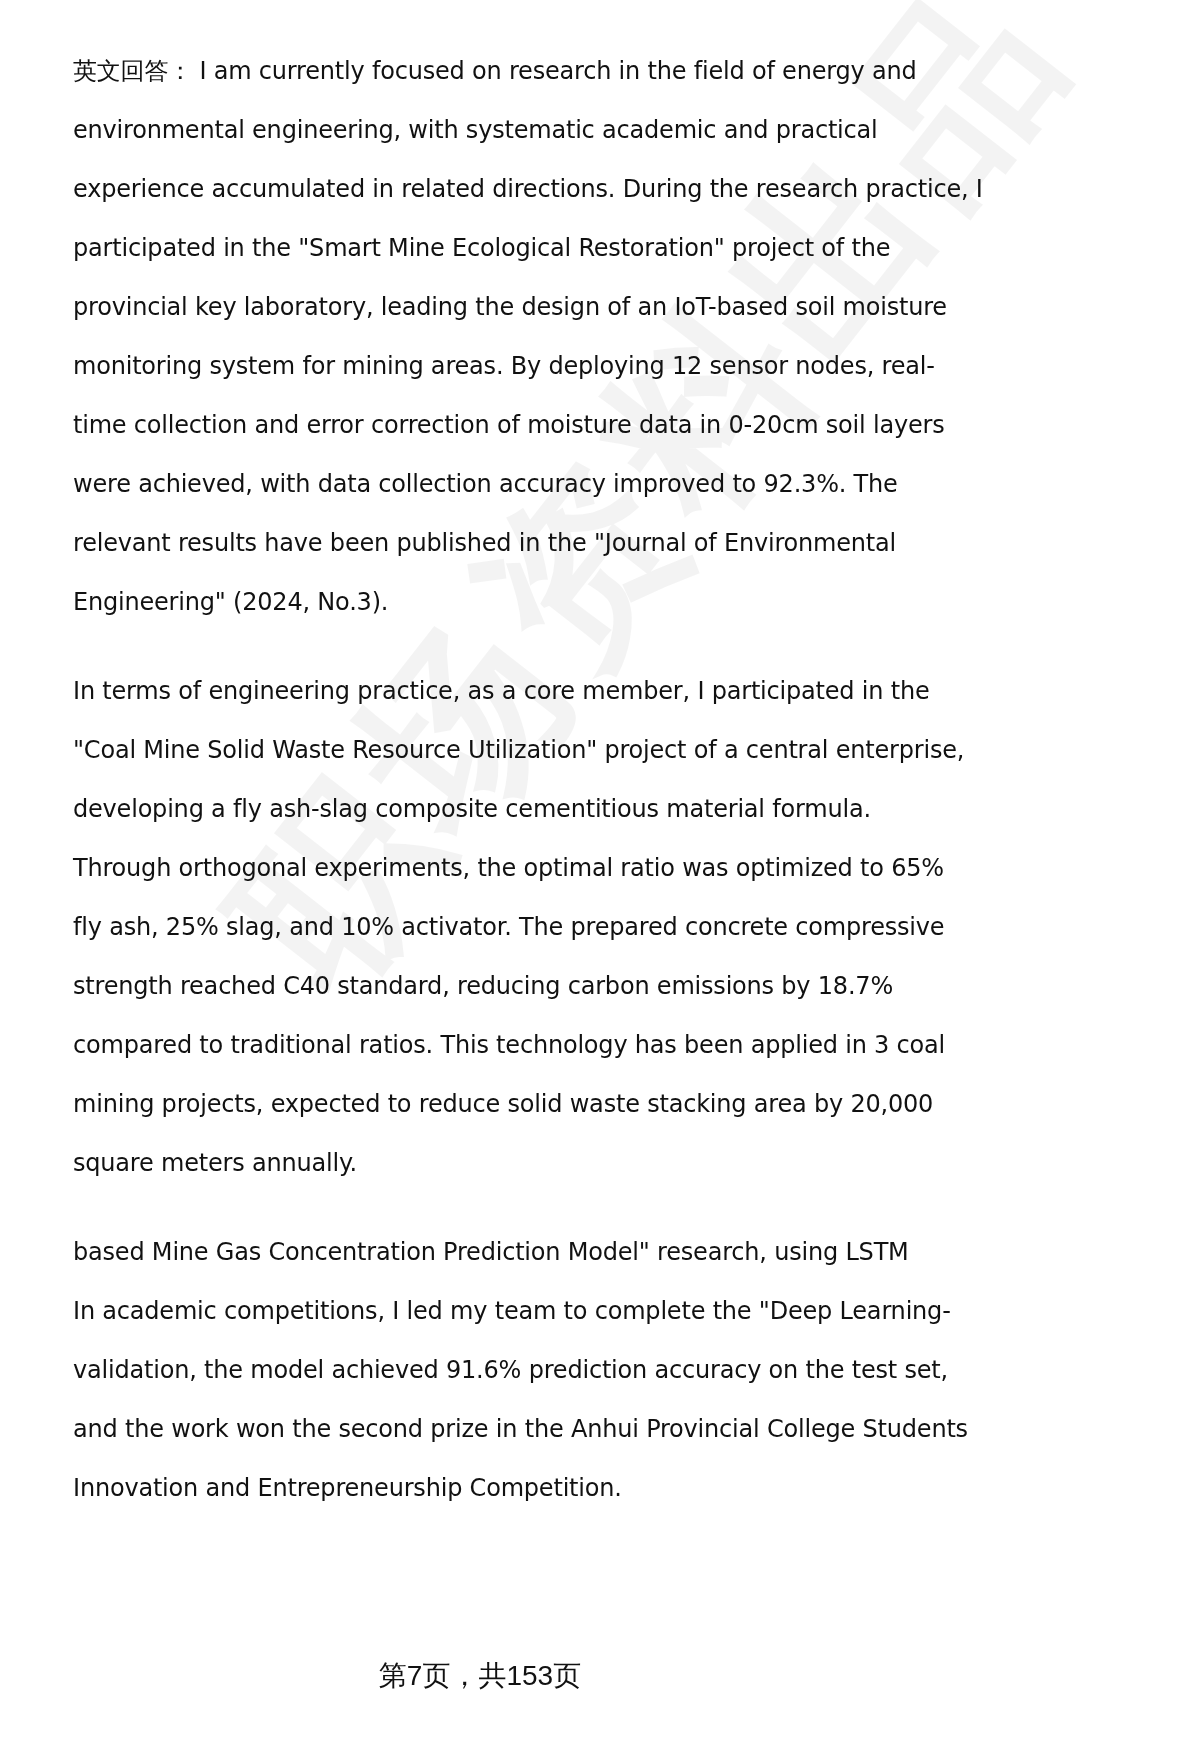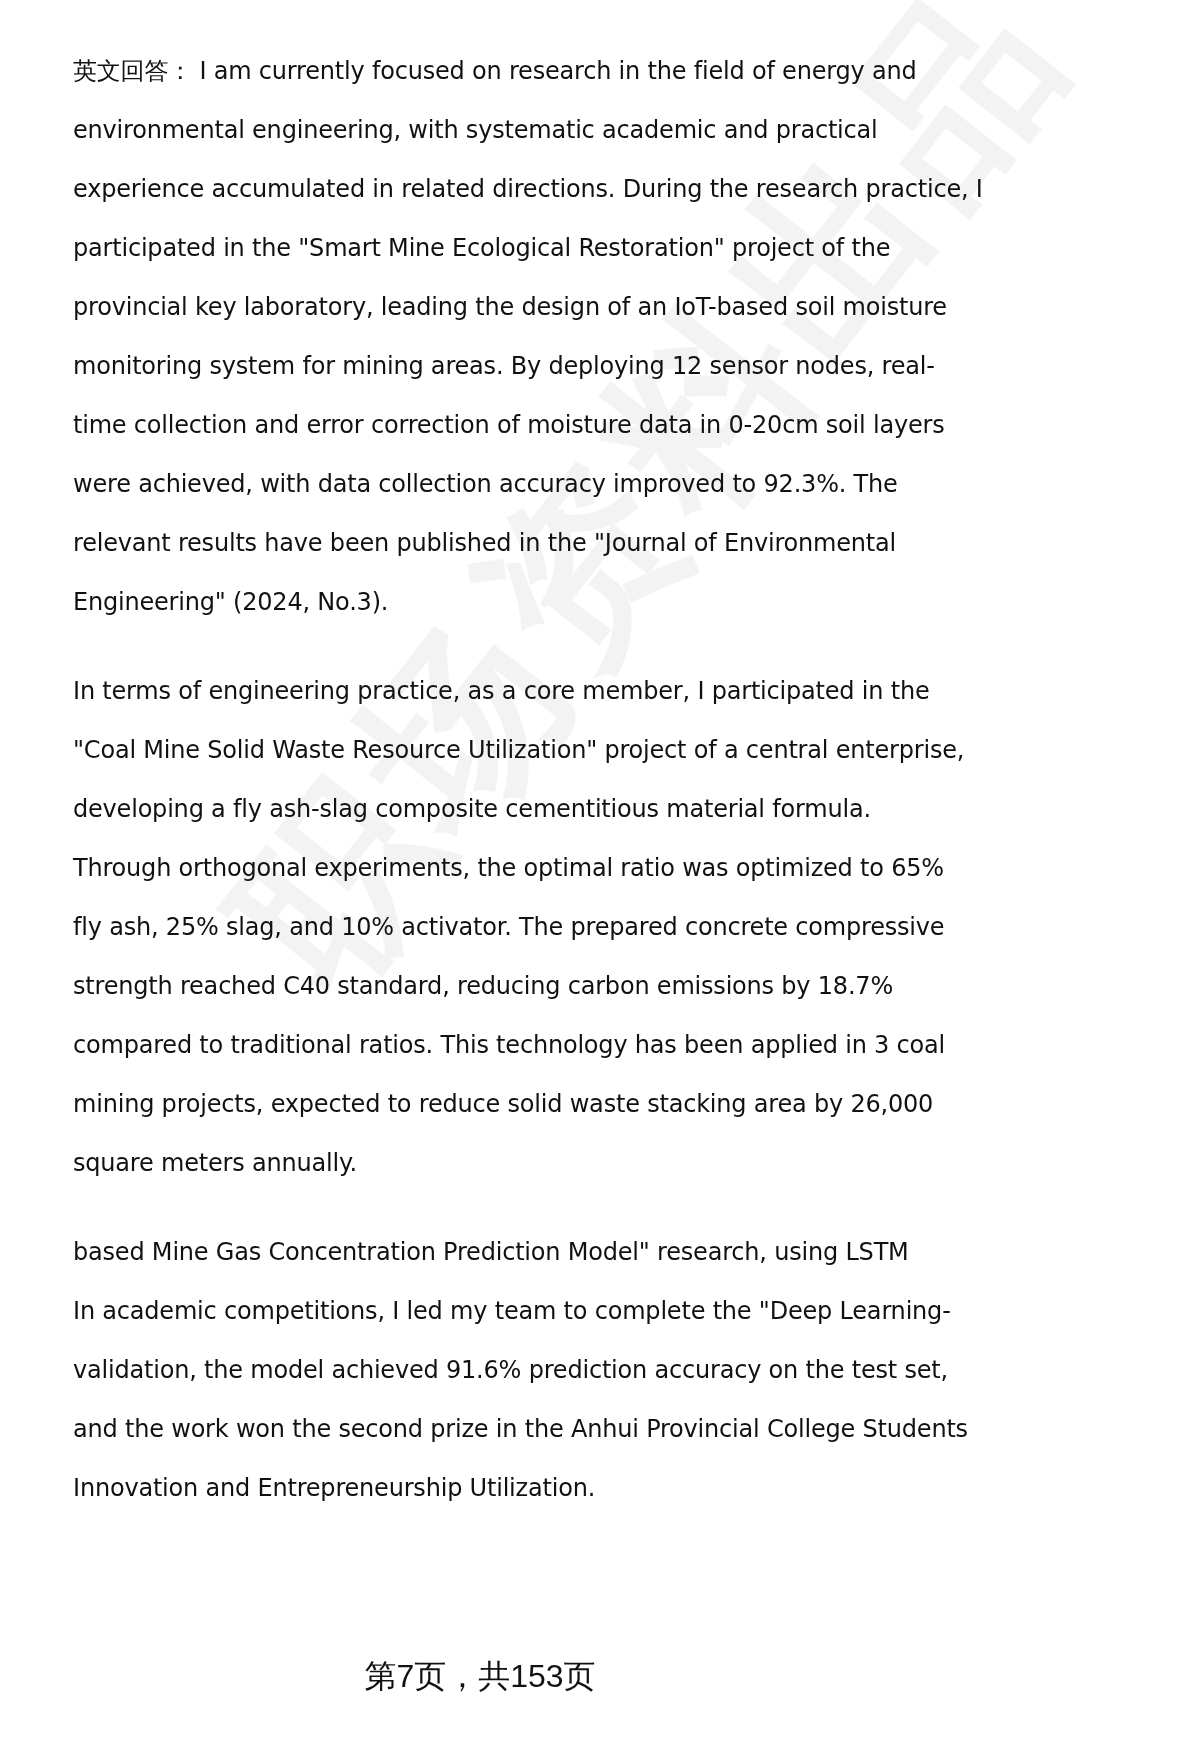--- a/index.html
+++ b/index.html
@@ -16,21 +16,21 @@
       font-family: "DejaVu Sans", sans-serif;
     }
     .content {
       position: absolute; left: 73px; top: 42px; width: 1080px;
       font-size: 24px; line-height: 59px; letter-spacing: -0.2px;
     }
     .para { margin: 0 0 30px 0; }
     .line { display: block; white-space: nowrap; }
     .footer {
       position: absolute; left: 0; width: 960px; top: 1656px; text-align: center;
-      font-size: 32px; line-height: 40px; font-family: "Liberation Sans", sans-serif;
+      font-size: 28px; line-height: 40px; font-family: "Liberation Sans", sans-serif;
     }
   </style>
 </head>
 <body>
 
 <div class="page">
   <div class="watermark">职场资料出品</div>
 
   <div class="content">
     <p class="para">
@@ -46,26 +46,26 @@
       <span class="line">Engineering" (2024, No.3).</span>
     </p>
     <p class="para">
       <span class="line">In terms of engineering practice, as a core member, I participated in the</span>
       <span class="line">"Coal Mine Solid Waste Resource Utilization" project of a central enterprise,</span>
       <span class="line">developing a fly ash-slag composite cementitious material formula.</span>
       <span class="line">Through orthogonal experiments, the optimal ratio was optimized to 65%</span>
       <span class="line">fly ash, 25% slag, and 10% activator. The prepared concrete compressive</span>
       <span class="line">strength reached C40 standard, reducing carbon emissions by 18.7%</span>
       <span class="line">compared to traditional ratios. This technology has been applied in 3 coal</span>
-      <span class="line">mining projects, expected to reduce solid waste stacking area by 26,000</span>
+      <span class="line">mining projects, expected to reduce solid waste stacking area by 20,000</span>
       <span class="line">square meters annually.</span>
     </p>
     <p class="para">
       <span class="line">based Mine Gas Concentration Prediction Model" research, using LSTM</span>
       <span class="line">In academic competitions, I led my team to complete the "Deep Learning-</span>
       <span class="line">validation, the model achieved 91.6% prediction accuracy on the test set,</span>
       <span class="line">and the work won the second prize in the Anhui Provincial College Students</span>
-      <span class="line">Innovation and Entrepreneurship Utilization.</span>
+      <span class="line">Innovation and Entrepreneurship Competition.</span>
     </p>
   </div>
 
   <div class="footer">第7页，共153页</div>
 </div>
 
 </body></html>

